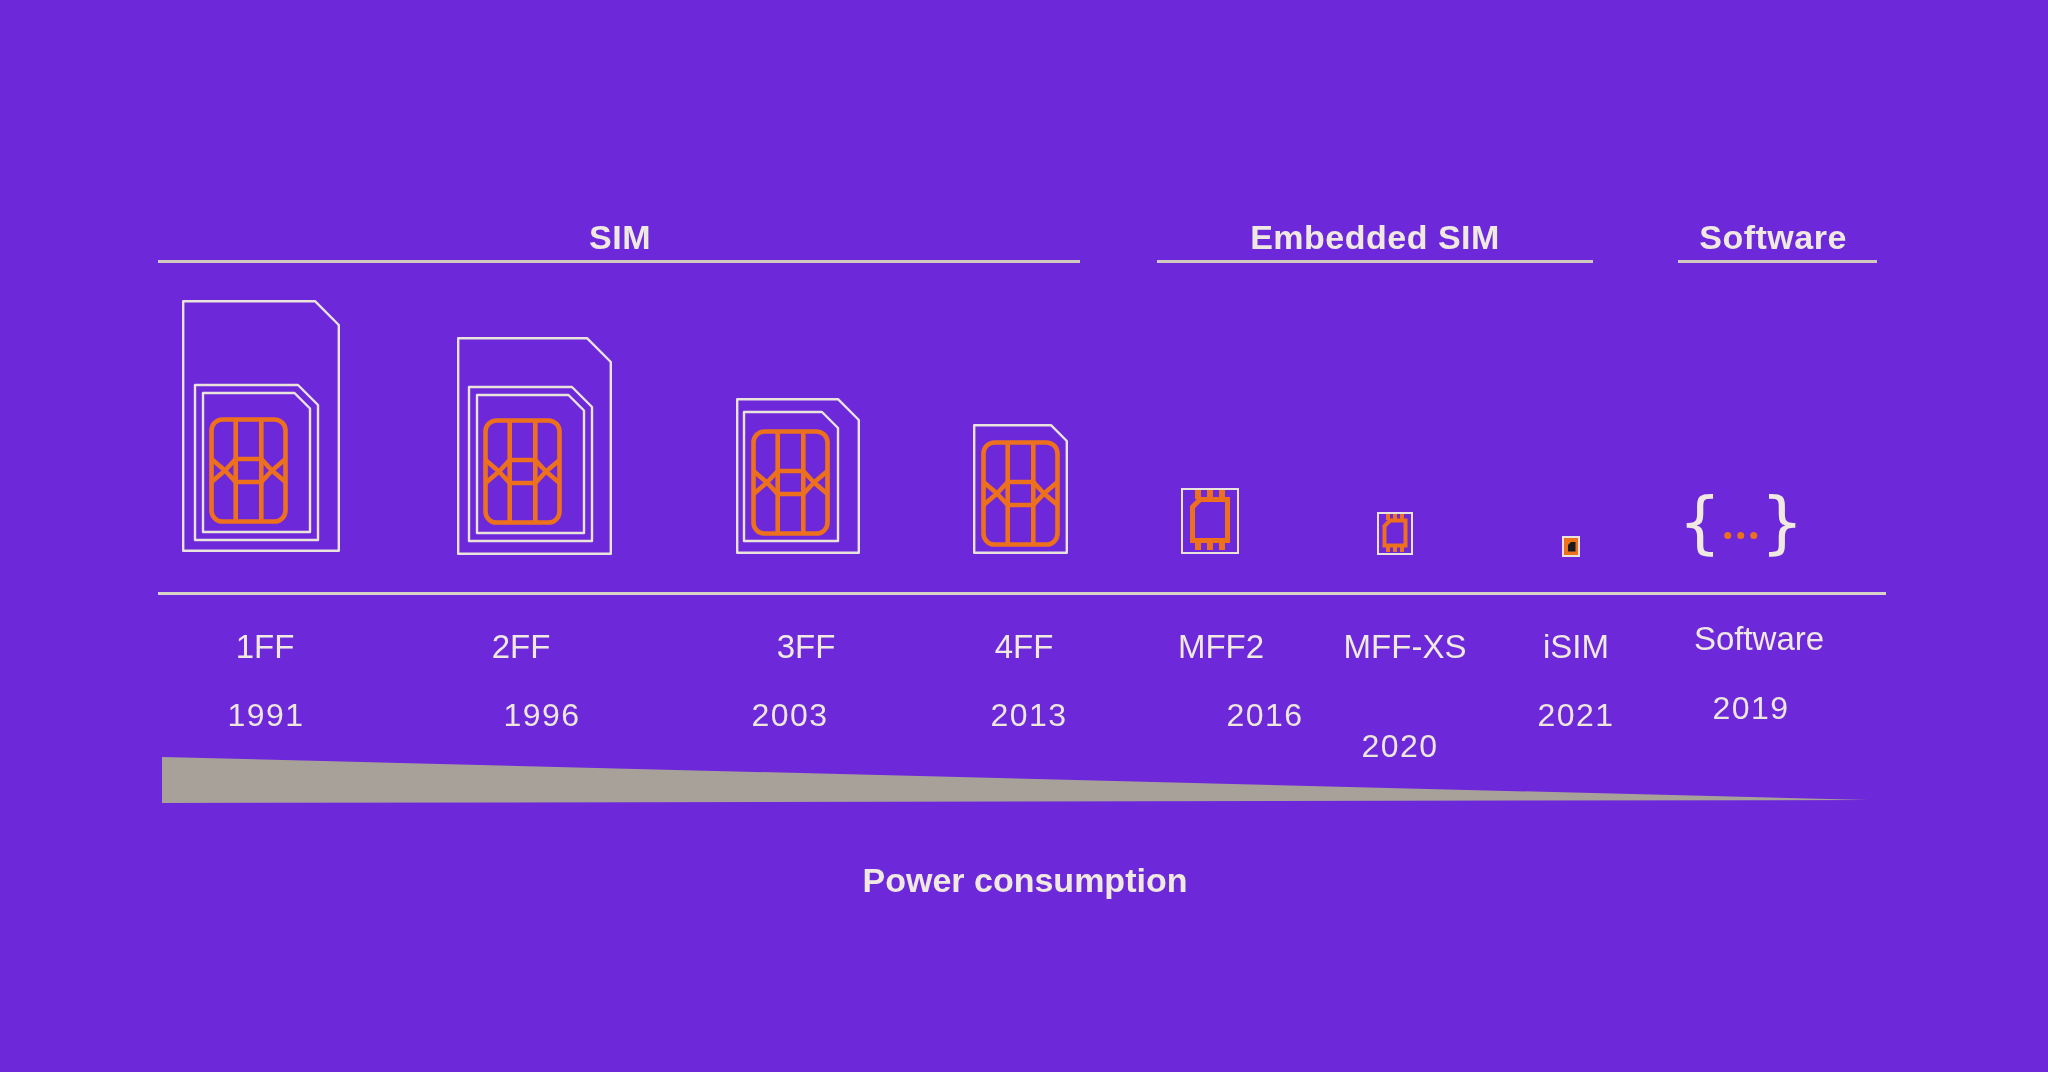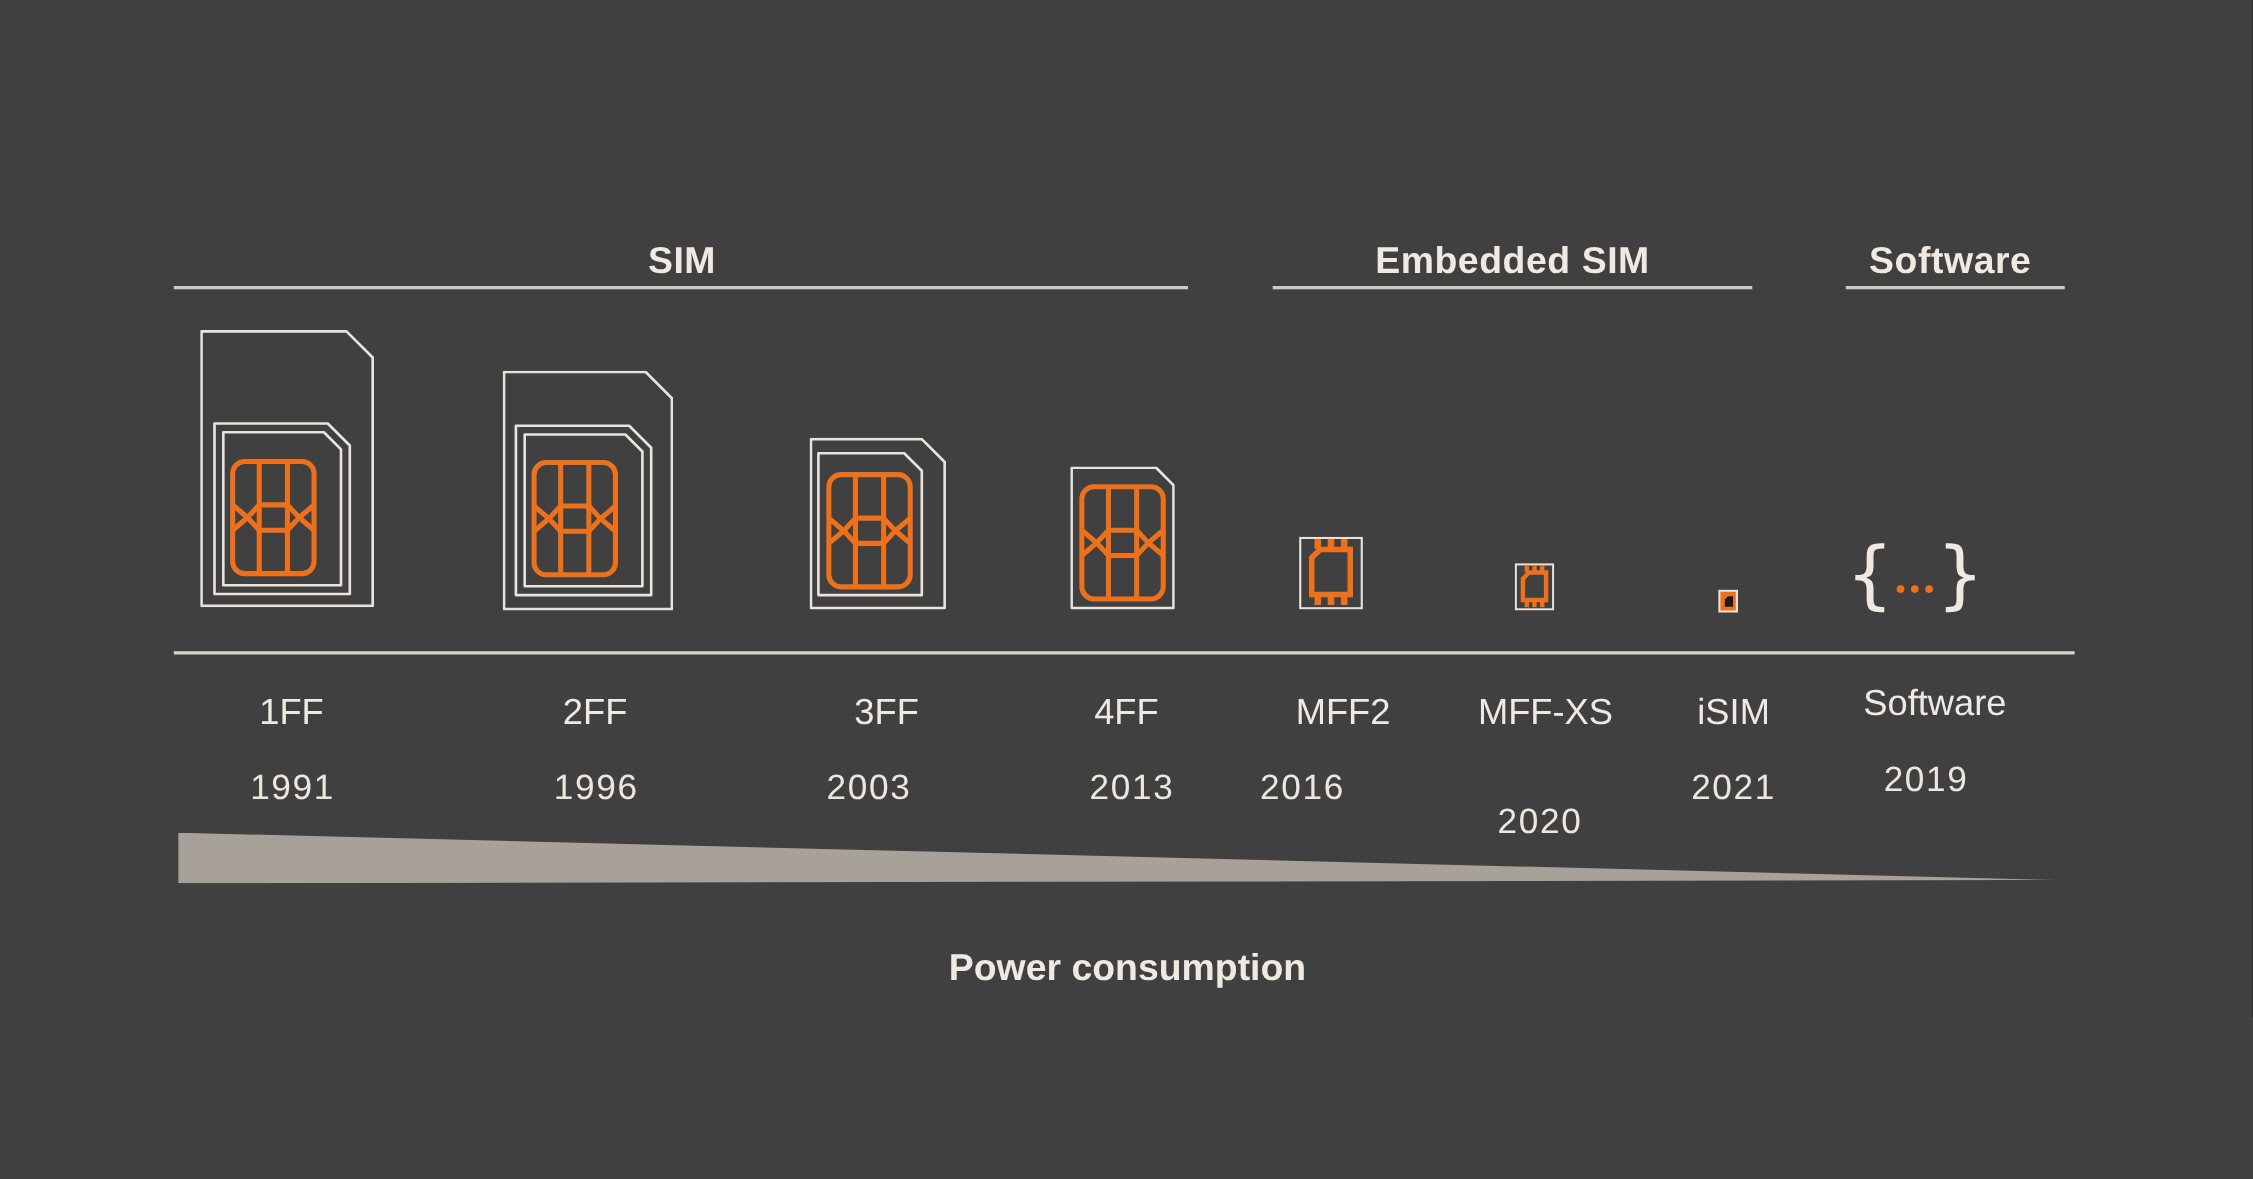--- a/index.html
+++ b/index.html
@@ -1,18 +1,18 @@
 <!DOCTYPE html>
 <html><head>
 <meta charset="utf-8">
 <style>
   html,body{margin:0;padding:0;background:#101113;}
   .canvas{
     position:relative;width:2048px;height:1072px;overflow:hidden;
-    background:#404040;
+    background:#6d28d9;
     font-family:"Liberation Sans",sans-serif;
   }
   .abs{position:absolute;}
   .hdr{
     position:absolute;transform:translateX(-50%);
     color:#EFE9E2;font-weight:700;font-size:34px;letter-spacing:.5px;
     white-space:nowrap;line-height:34px;
   }
   .hline{position:absolute;height:3px;background:#CFC9C0;}
   .divider{position:absolute;height:3px;background:#D8D2C9;}
@@ -141,33 +141,33 @@
       <span class="dot"></span>
       <span class="dot"></span>
       <span class="dot"></span>
     </span>
     <span class="brace">}</span>
   </div>
 
   <div class="divider" style="left:158px;top:592px;width:1728px"></div>
 
   <div class="lbl" style="left:265px;top:630px">1FF</div>
-  <div class="lbl" style="left:541px;top:630px">2FF</div>
+  <div class="lbl" style="left:521px;top:630px">2FF</div>
   <div class="lbl" style="left:806px;top:630px">3FF</div>
   <div class="lbl" style="left:1024px;top:630px">4FF</div>
   <div class="lbl" style="left:1221px;top:630px">MFF2</div>
   <div class="lbl" style="left:1405px;top:630px">MFF-XS</div>
   <div class="lbl" style="left:1576px;top:630px">iSIM</div>
   <div class="lbl" style="left:1759px;top:622px">Software</div>
 
   <div class="yr" style="left:266px;top:698px">1991</div>
   <div class="yr" style="left:542px;top:698px">1996</div>
   <div class="yr" style="left:790px;top:698px">2003</div>
   <div class="yr" style="left:1029px;top:698px">2013</div>
-  <div class="yr" style="left:1184px;top:698px">2016</div>
+  <div class="yr" style="left:1265px;top:698px">2016</div>
   <div class="yr" style="left:1400px;top:729px">2020</div>
   <div class="yr" style="left:1576px;top:698px">2021</div>
   <div class="yr" style="left:1751px;top:691px">2019</div>
 
   <svg class="abs" style="left:162px;top:757px" width="1706" height="46" viewBox="0 0 1706 46">
     <polygon points="0,0 1706,43 0,46" fill="#A8A199"></polygon>
   </svg>
 
   <div class="axis-label" style="left:1025px;top:843px">Power consumption</div>
 

